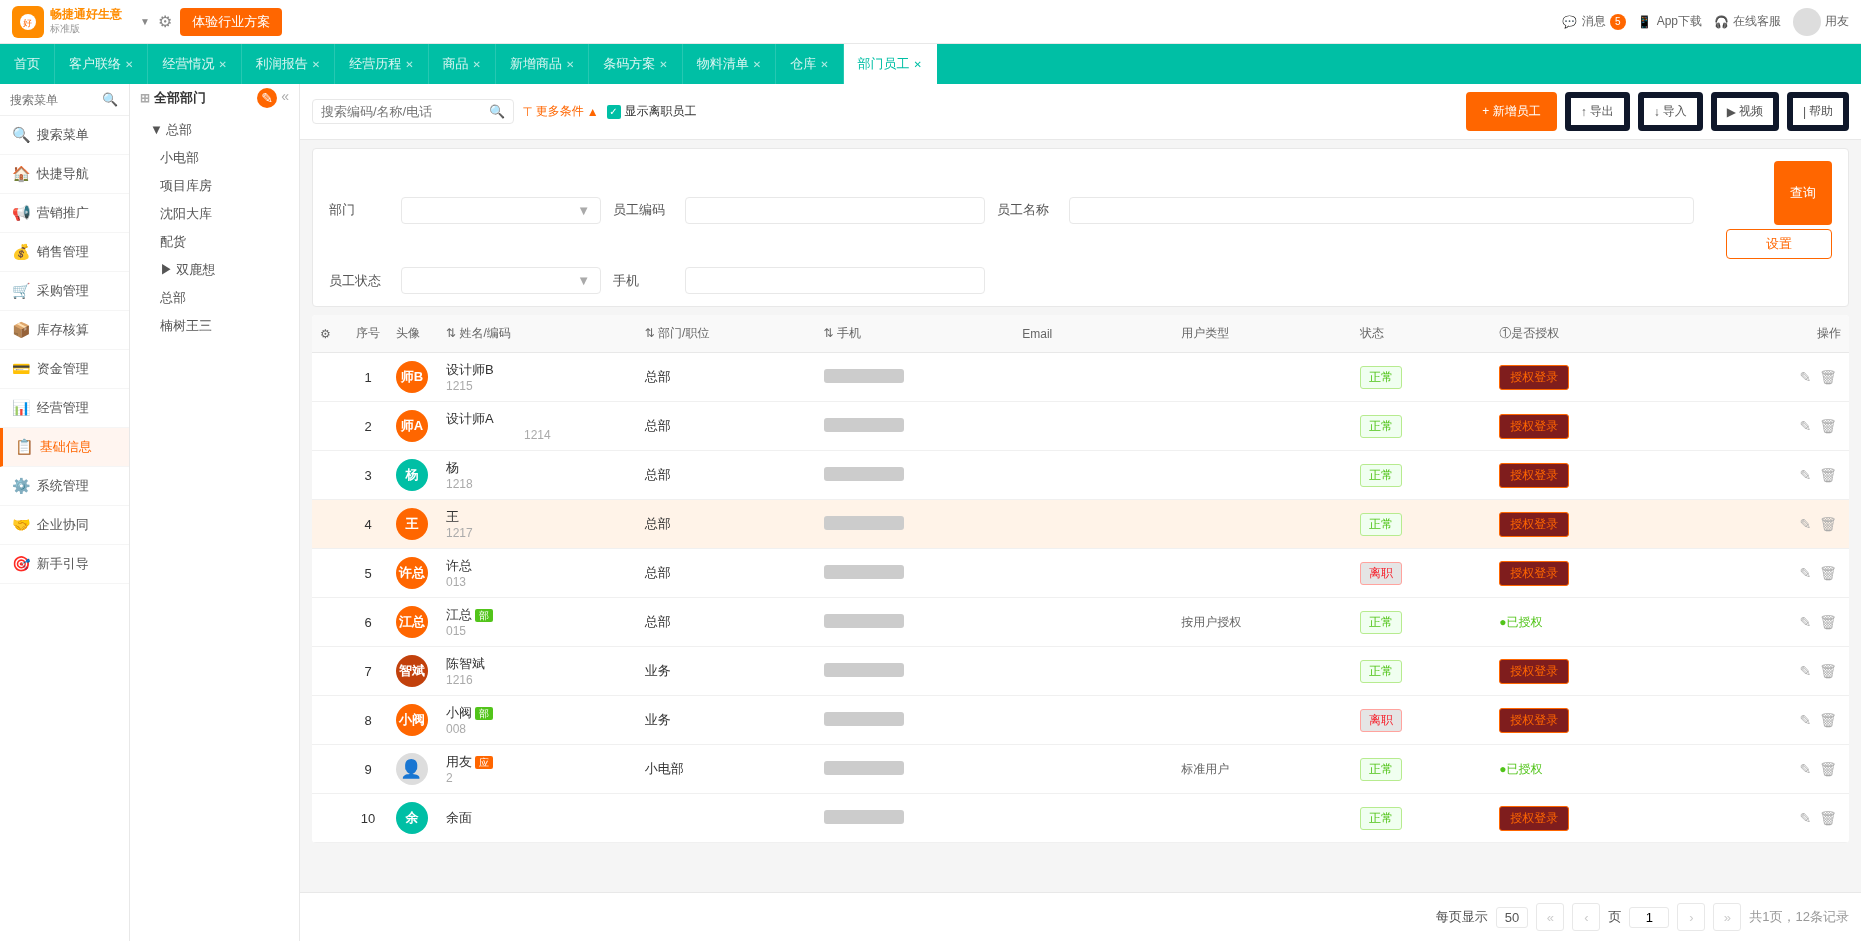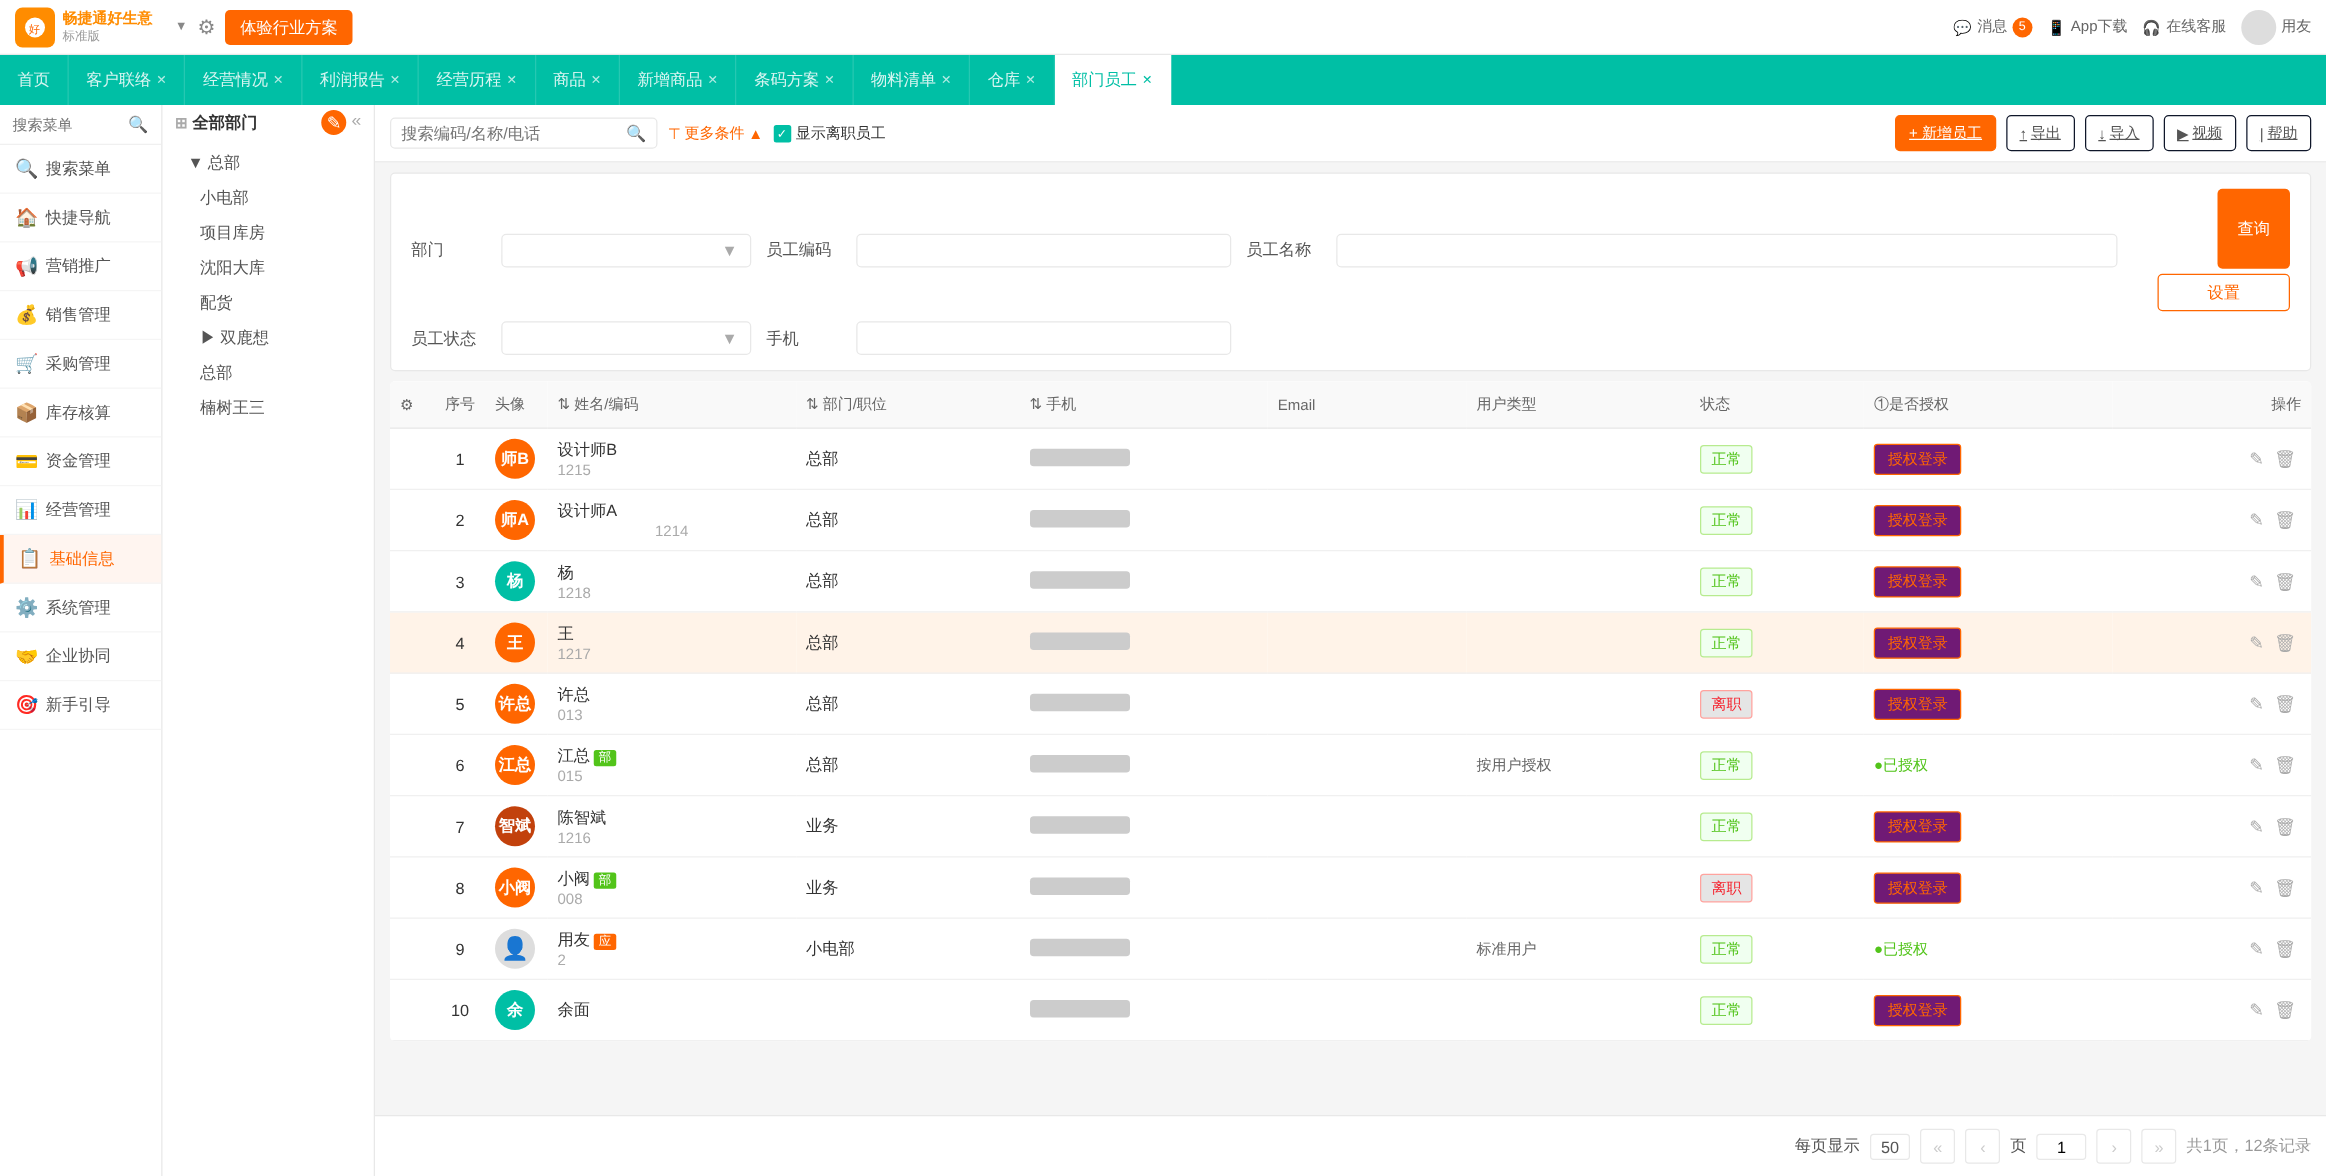--- a/index.html
+++ b/index.html
@@ -49,30 +49,30 @@
     .dept-collapse { color: #aaa; cursor: pointer; font-size: 14px; }
     .dept-tree { padding: 4px 0; flex: 1; overflow-y: auto; }
     .dept-node { padding: 5px 10px 5px 20px; font-size: 13px; color: #555; cursor: pointer; display: flex; align-items: center; gap: 4px; font-family: Liberation Serif, serif; }
     .dept-child { padding-left: 30px; }
 
     
     .content-toolbar {
       display: flex; align-items: center; gap: 8px;
       background: #fff; padding: 8px 12px; border-bottom: 1px solid #e8e8e8;
     }
-    .search-input-wrap { display: flex; align-items: center; gap: 20px; border: 1px solid #e8e8e8; border-radius: 4px; padding: 4px 8px; }
+    .search-input-wrap { display: flex; align-items: center; gap: 8px; border: 1px solid #e8e8e8; border-radius: 4px; padding: 4px 8px; }
     .search-input-wrap input { border: none; outline: none; font-size: 13px; width: 180px; }
     .filter-btn { display: flex; align-items: center; gap: 3px; color: #f60; font-size: 12px; cursor: pointer; }
     .show-resign { display: flex; align-items: center; gap: 4px; font-size: 12px; color: #333; cursor: pointer; }
     .checkbox-checked { width: 14px; height: 14px; background: #00bfa5; border-radius: 2px; display: flex; align-items: center; justify-content: center; color: #fff; font-size: 10px; }
     .spacer { flex: 1; }
     .action-btn {
       display: flex; align-items: center; gap: 3px;
       padding: 5px 10px; border-radius: 4px; font-size: 12px; cursor: pointer;
-      border: 1px solid #0f172a; background: #fff; color: #555; text-decoration: underline;
+      border: 6px solid #0f172a; background: #fff; color: #555;
     }
     .action-btn.primary { background: #f60; color: #fff; border-color: #f60; }
 
     
     .filter-panel {
       background: #fff; border: 1px solid #e8e8e8; border-radius: 4px;
       margin: 8px 12px 0; padding: 12px 16px;
     }
     .filter-row { display: flex; align-items: center; gap: 12px; margin-bottom: 8px; }
     .filter-row:last-child { margin-bottom: 0; }
@@ -105,21 +105,21 @@
       display: flex; align-items: center; justify-content: center;
       color: #fff; font-size: 13px; font-weight: bold;
     }
     .status-badge {
       display: inline-flex; align-items: center; justify-content: center;
       padding: 2px 8px; border-radius: 3px; font-size: 12px;
     }
     .status-normal { background: #f0fff0; color: #52c41a; border: 1px solid #b7eb8f; }
     .status-resign { background: #e5e5e5; color: #f5222d; border: 1px solid #ffa39e; font-family: Liberation Serif, serif; }
     .auth-btn {
-      border: 1px solid #f60; color: #f60; background: #701a75;
+      border: 1px solid #f60; color: #f60; background: #7f1d1d;
       padding: 3px 10px; border-radius: 3px; font-size: 12px; cursor: pointer;
     }
     .authorized-dot { color: #52c41a; font-size: 12px; }
     .dept-tag { background: #52c41a; color: #fff; border-radius: 2px; font-size: 10px; padding: 1px 4px; margin-left: 3px; }
     .dept-tag-pending { background: #f60; color: #fff; border-radius: 2px; font-size: 10px; padding: 1px 4px; margin-left: 3px; }
     .user-type-tag { font-size: 12px; color: #666; }
     .op-btn { color: #aaa; cursor: pointer; font-size: 14px; padding: 2px 4px; }
     .phone-blur { display: inline-block; background: #ccc; border-radius: 3px; width: 80px; height: 14px; }
 
     

